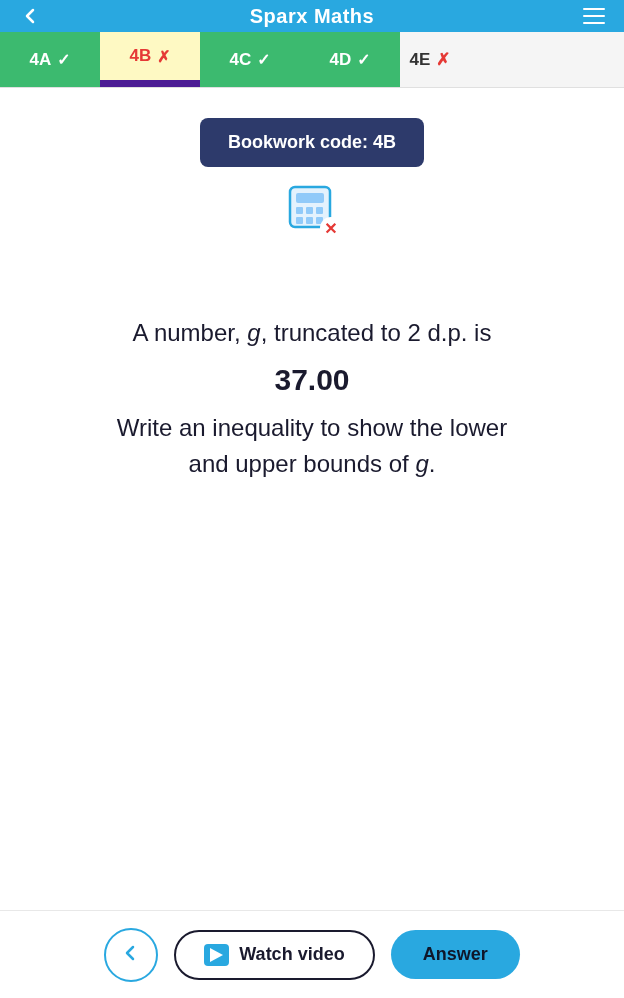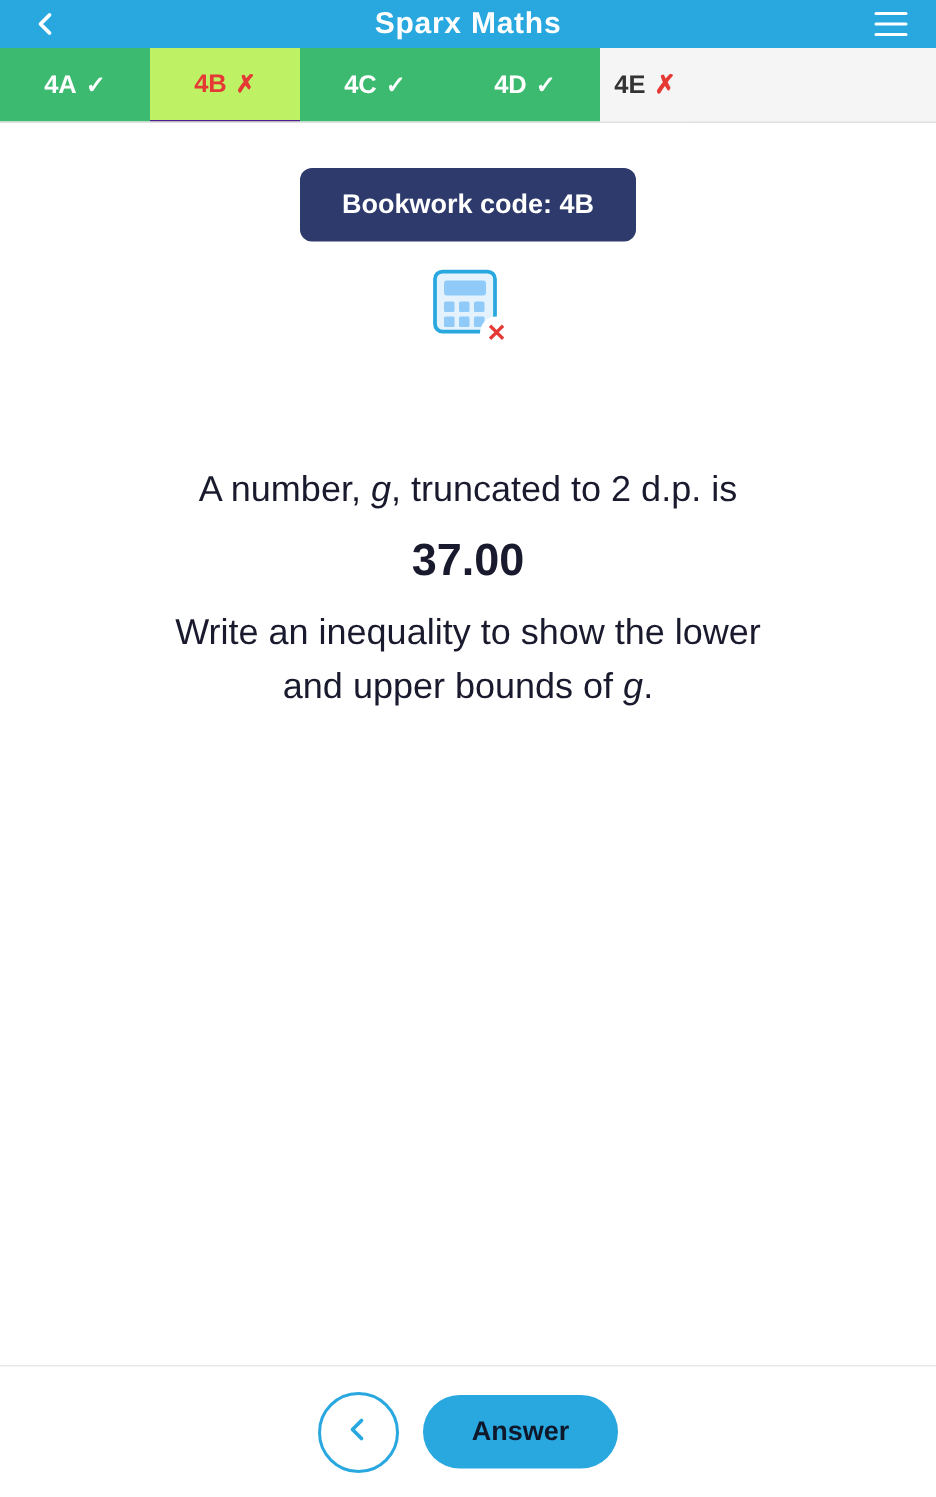--- a/index.html
+++ b/index.html
@@ -83,23 +83,23 @@
       white-space: nowrap;
       min-width: 100px;
     }
 
     .tab-item.green {
       background: #3cba6f;
       color: white;
     }
 
     .tab-item.active-red {
-      background: #bef264;
+      background: #fef9c3;
       color: #e53935;
-      border-bottom: 1px solid #4c1d95;
+      border-bottom: 7px solid #4c1d95;
     }
 
     .tab-item.active-red .tab-label {
       color: #e53935;
     }
 
     .tab-item.green .tab-label {
       color: white;
     }
 
@@ -354,17 +354,23 @@
 
 <div class="bottom-bar">
   <button class="back-circle-btn">
     <span class="back-arrow">
       <svg width="18" height="18" viewBox="0 0 18 18" fill="none">
         <path d="M11 3L5 9L11 15" stroke="#29a8e0" stroke-width="2.5" stroke-linecap="round" stroke-linejoin="round"></path>
       </svg>
     </span>
   </button>
 
+  <button class="watch-video-btn">
+    <span class="video-icon-wrapper">
+      <span class="video-icon-inner"></span>
+    </span>
+    <span>Watch video</span>
+  </button>
 
   <button class="answer-btn">
     <span>Answer</span>
   </button>
 </div>
 
 </body></html>

